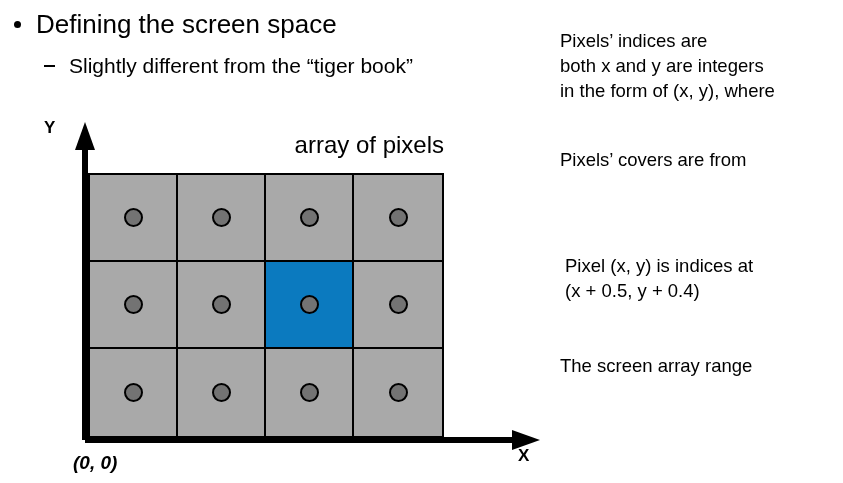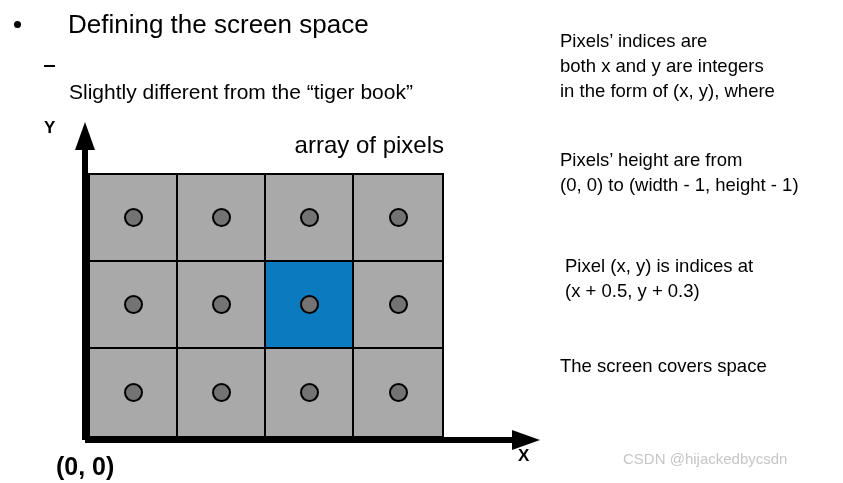--- a/index.html
+++ b/index.html
@@ -18,21 +18,21 @@
     background: #ffffff;
     overflow: hidden;
   }
 
   
   .bullet-row {
     position: absolute;
     display: flex;
     align-items: flex-start;
   }
-  #bullet-level1 { left: 14px; top: 8px; gap: 32px; }
+  #bullet-level1 { left: 14px; top: 8px; }
   #bullet-level2 { left: 44px; top: 52px; }
 
   .bullet-dot {
     width: 7px;
     height: 7px;
     border-radius: 50%;
     background: #000;
     margin-top: 13px;
     margin-right: 15px;
     flex: 0 0 auto;
@@ -48,21 +48,20 @@
   .bullet-text-l1 {
     font-size: 26px;
     line-height: 32px;
     letter-spacing: 0px;
     white-space: nowrap;
   }
   .bullet-text-l2 {
     font-size: 21px;
     line-height: 28px;
     white-space: nowrap;
-    margin-top: 26px;
   }
 
   
   #diagram {
     position: absolute;
     left: 0;
     top: 0;
     width: 560px;
     height: 483px;
   }
@@ -75,25 +74,26 @@
   }
   #axis-label-x {
     position: absolute;
     left: 518px;
     top: 446px;
     font-size: 17px;
     font-weight: bold;
   }
   #origin-label {
     position: absolute;
-    left: 56px;
+    left: 73px;
     top: 452px;
-    font-size: 25px;
+    font-size: 19px;
     font-weight: bold;
     white-space: nowrap;
+    font-style: italic;
   }
   #grid-title {
     position: absolute;
     left: 88px;
     top: 131px;
     width: 356px;
     text-align: right;
     font-size: 24px;
     white-space: nowrap;
   }
@@ -239,26 +239,24 @@
         </div>
       </div>
   </div>
 
   <div class="note-block" id="note-0">
       <div>Pixels’ indices are</div>
       <div>both x and y are integers</div>
       <div>in the form of (x, y), where</div>
     </div>
   <div class="note-block" id="note-1">
-      <div>Pixels’ height are from</div>
-      <div>(0, 0) to (width - 1, height - 1)</div>
+      <div>Pixels’ covers are from</div>
     </div>
   <div class="note-block" id="note-2">
       <div>Pixel (x, y) is indices at</div>
-      <div>(x + 0.5, y + 0.3)</div>
+      <div>(x + 0.5, y + 0.4)</div>
     </div>
   <div class="note-block" id="note-3">
-      <div>The screen covers space</div>
-    </div>
-
-  <div id="watermark">CSDN @hijackedbycsdn</div>
+      <div>The screen array range</div>
+    </div>
+
 
 </div>
 
 </body></html>

